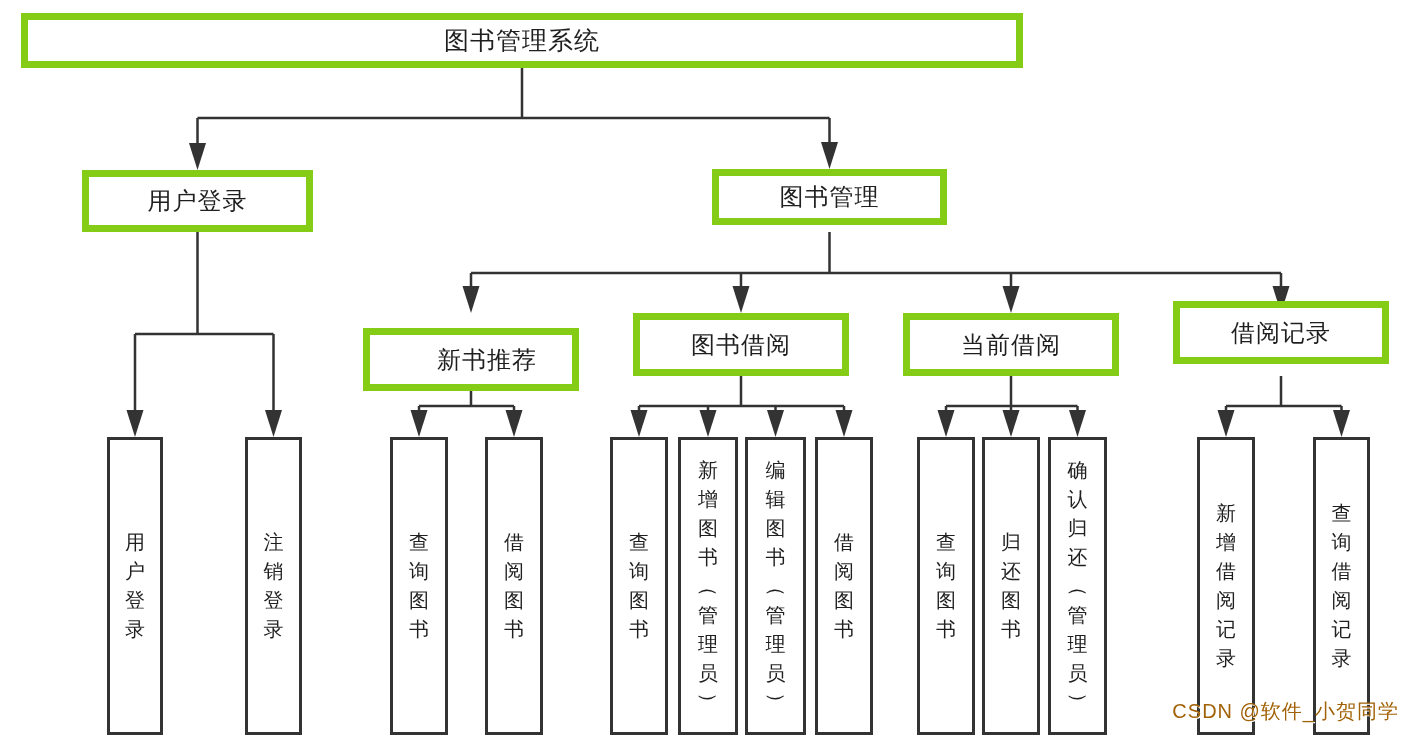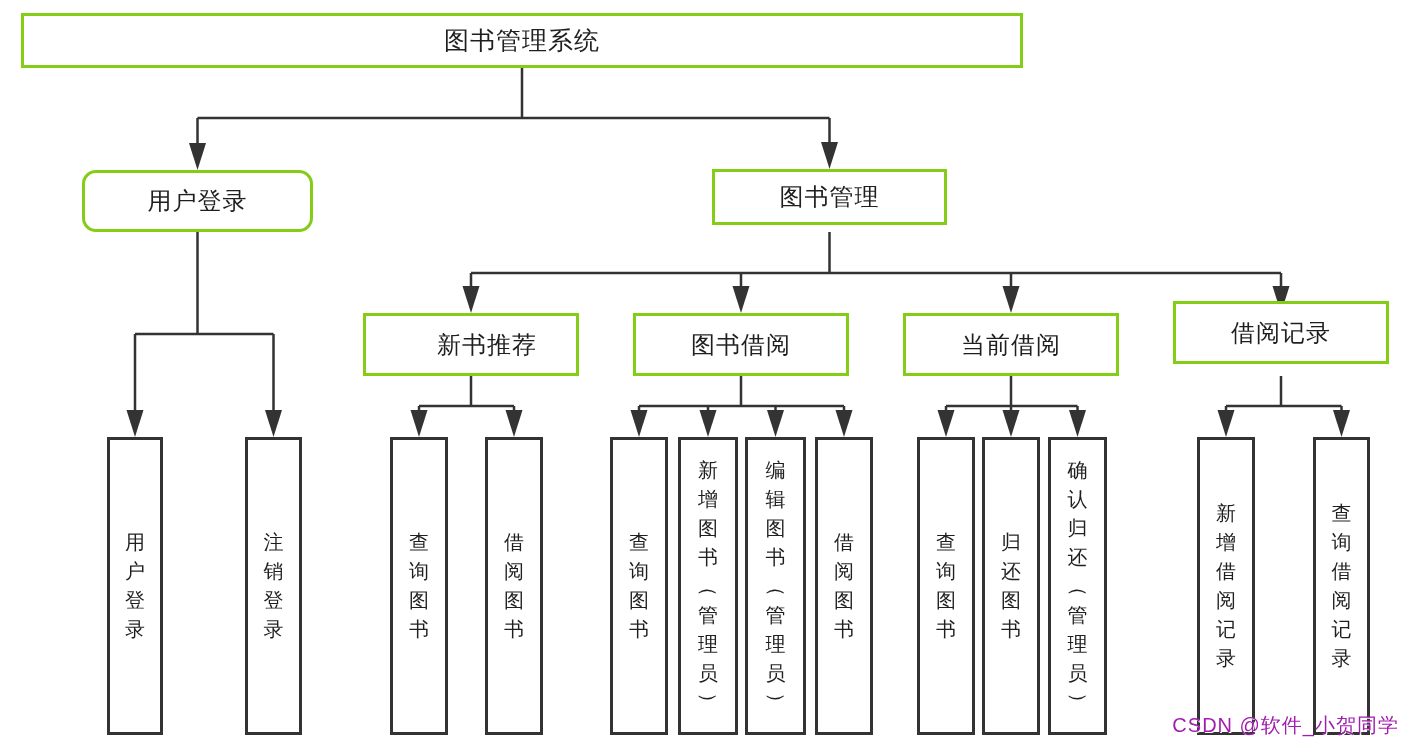--- a/index.html
+++ b/index.html
@@ -13,21 +13,21 @@
     color: #1f1f1f;
     overflow: hidden;
   }
   .wires {
     position: absolute;
     left: 0; top: 0;
     width: 1405px; height: 747px;
   }
   .hbox {
     position: absolute;
-    border: 3px solid #84cc16;
+    border: 7px solid #84cc16;
     background: #ffffff;
     display: flex;
     align-items: center;
     justify-content: center;
     font-size: 24px;
     letter-spacing: 1px;
     white-space: nowrap;
   }
   .hbox.root { font-size: 25px; }
   .vbox {
@@ -45,23 +45,23 @@
     line-height: 29px;
     height: 29px;
     text-align: center;
   }
   .vchar.paren {
     transform: rotate(90deg);
   }
   .watermark {
     position: absolute;
     right: 6px;
-    bottom: 8px;
+    bottom: 22px;
     font-size: 20px;
-    color: #a21caf;
+    color: #a16207;
     text-shadow: 1px 1px 0 #ffffff;
     letter-spacing: 1px;
     z-index: 5;
     white-space: nowrap;
   }
 </style>
 </head>
 <body>
 
 <div class="stage">
@@ -94,24 +94,24 @@
       <polygon points="937.5,410 954.5,410 946,437"></polygon>
       <polygon points="1002.5,410 1019.5,410 1011,437"></polygon>
       <polygon points="1069,410 1086,410 1077.5,437"></polygon>
       <polygon points="1217.5,410 1234.5,410 1226,437"></polygon>
       <polygon points="1333,410 1350,410 1341.5,437"></polygon>
     </g>
   </svg>
 
   <div class="hbox root" style="left:21px; top:13px; width:1002px; height:55px;">图书管理系统</div>
 
-  <div class="hbox" style="left:82px; top:170px; width:231px; height:62px;border-radius:14px;">用户登录</div>
+  <div class="hbox" style="left:82px; top:170px; width:231px; height:62px;">用户登录</div>
   <div class="hbox" style="left:712px; top:169px; width:235px; height:56px;">图书管理</div>
 
-  <div class="hbox" style="left:363px; top:313px; width:216px; height:63px;padding-left:32px;">新书推荐</div>
+  <div class="hbox" style="left:363px; top:328px; width:216px; height:63px;padding-left:32px;">新书推荐</div>
   <div class="hbox" style="left:903px; top:313px; width:216px; height:63px;">当前借阅</div>
   <div class="hbox" style="left:633px; top:313px; width:216px; height:63px;">图书借阅</div>
   <div class="hbox" style="left:1173px; top:301px; width:216px; height:63px;">借阅记录</div>
 
   <div class="vbox" style="left:107px; top:437px; width:56px; height:298px;">
       <span class="vchar">用</span>
       <span class="vchar">户</span>
       <span class="vchar">登</span>
       <span class="vchar">录</span>
     </div>

